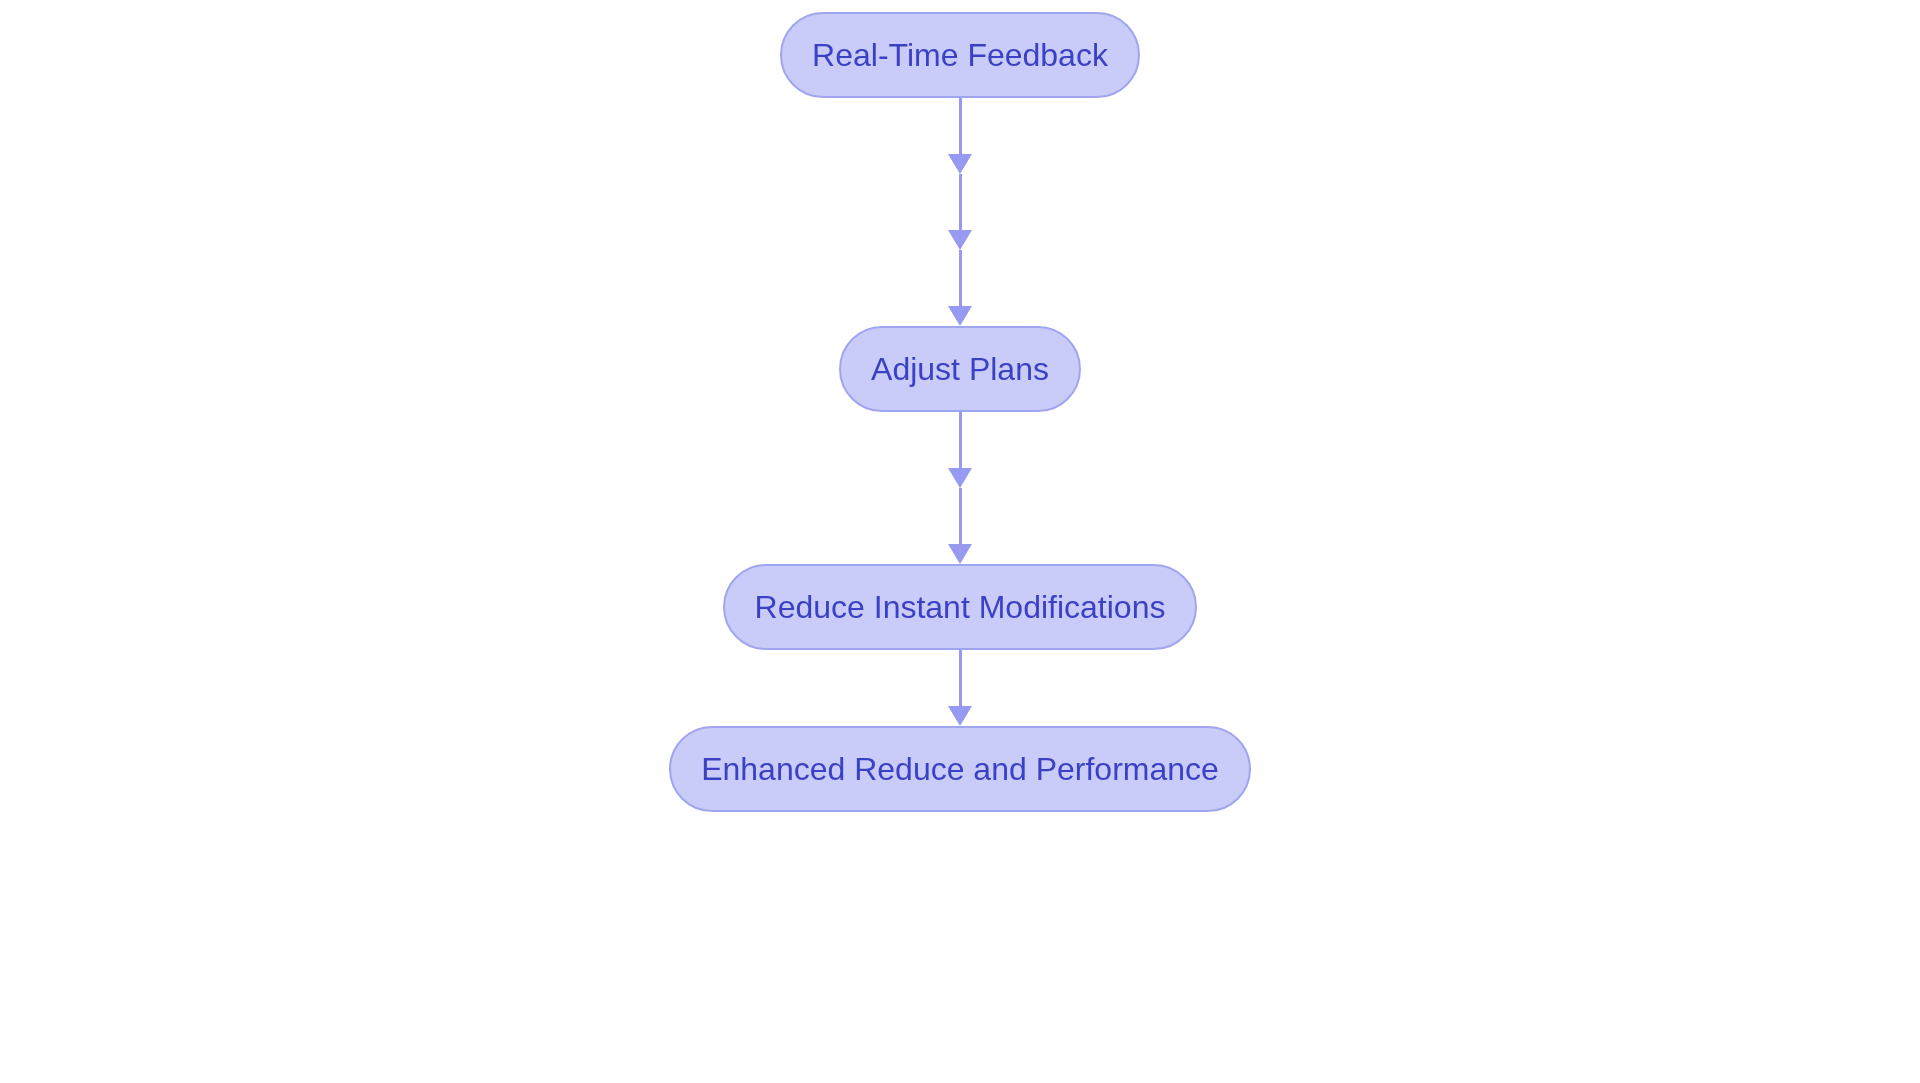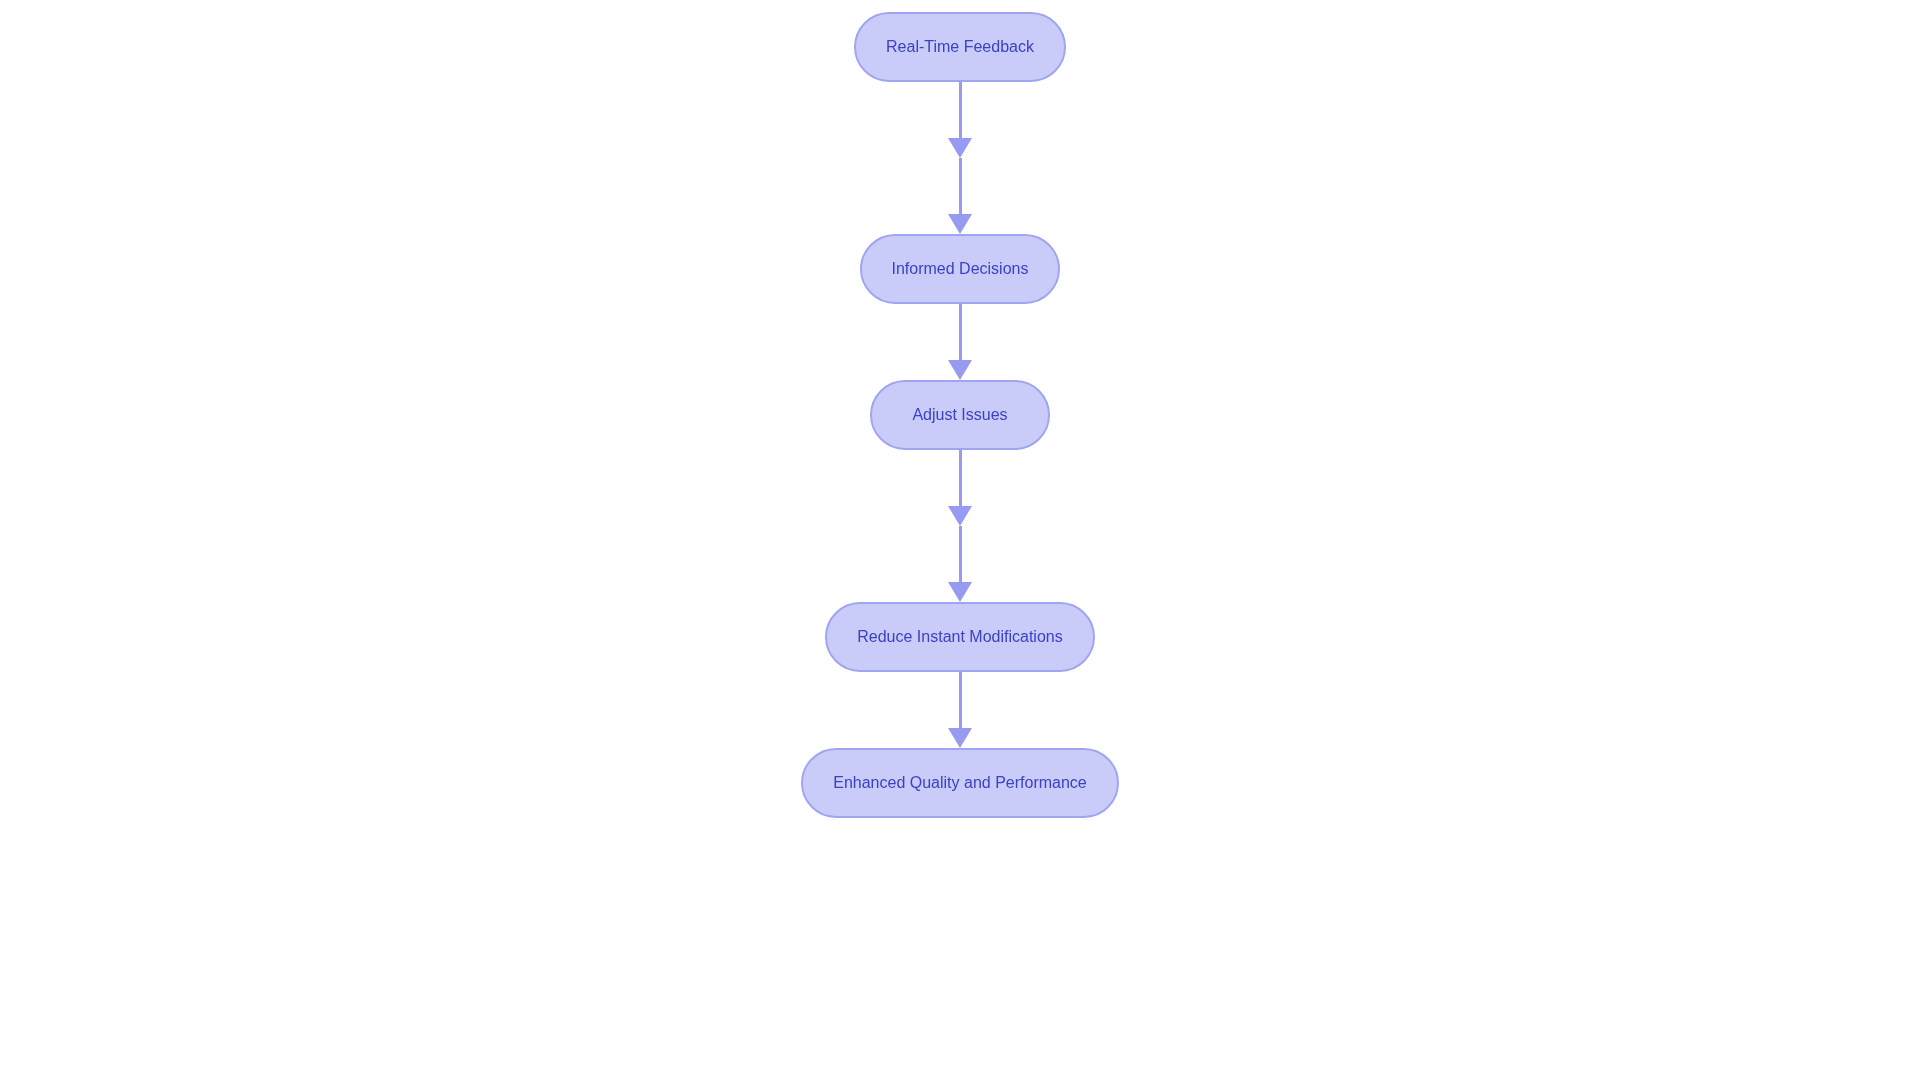--- a/index.html
+++ b/index.html
@@ -26,31 +26,31 @@
   .flow {
     position: absolute;
     top: 12px;
     left: 0;
     width: 1920px;
     display: flex;
     flex-direction: column;
     align-items: center;
   }
   .node {
-    height: 70px;
+    height: 86px;
     padding: 17px 30px;
     min-width: 180px;
     display: flex;
     align-items: center;
     justify-content: center;
     background: var(--node-fill);
     border: 2px solid var(--node-border);
     border-radius: 43px;
     color: var(--node-text);
-    font-size: 16px;
+    font-size: 32px;
     line-height: 1;
     white-space: nowrap;
   }
   .connector {
     height: 76px;
     width: 24px;
     display: flex;
     flex-direction: column;
     align-items: center;
   }
@@ -81,31 +81,28 @@
       <div class="line"></div>
       <div class="head"></div>
     </div>
 
 
     <div class="connector">
       <div class="line"></div>
       <div class="head"></div>
     </div>
 
-    <div class="node">
-      <span>Informed Decisions</span>
-    </div>
 
     <div class="connector">
       <div class="line"></div>
       <div class="head"></div>
     </div>
 
     <div class="node">
-      <span>Adjust Issues</span>
+      <span>Adjust Plans</span>
     </div>
 
     <div class="connector">
       <div class="line"></div>
       <div class="head"></div>
     </div>
 
 
     <div class="connector">
       <div class="line"></div>
@@ -115,17 +112,17 @@
     <div class="node">
       <span>Reduce Instant Modifications</span>
     </div>
 
     <div class="connector">
       <div class="line"></div>
       <div class="head"></div>
     </div>
 
     <div class="node">
-      <span>Enhanced Quality and Performance</span>
+      <span>Enhanced Reduce and Performance</span>
     </div>
 
   </div>
 </div>
 
 </body></html>

